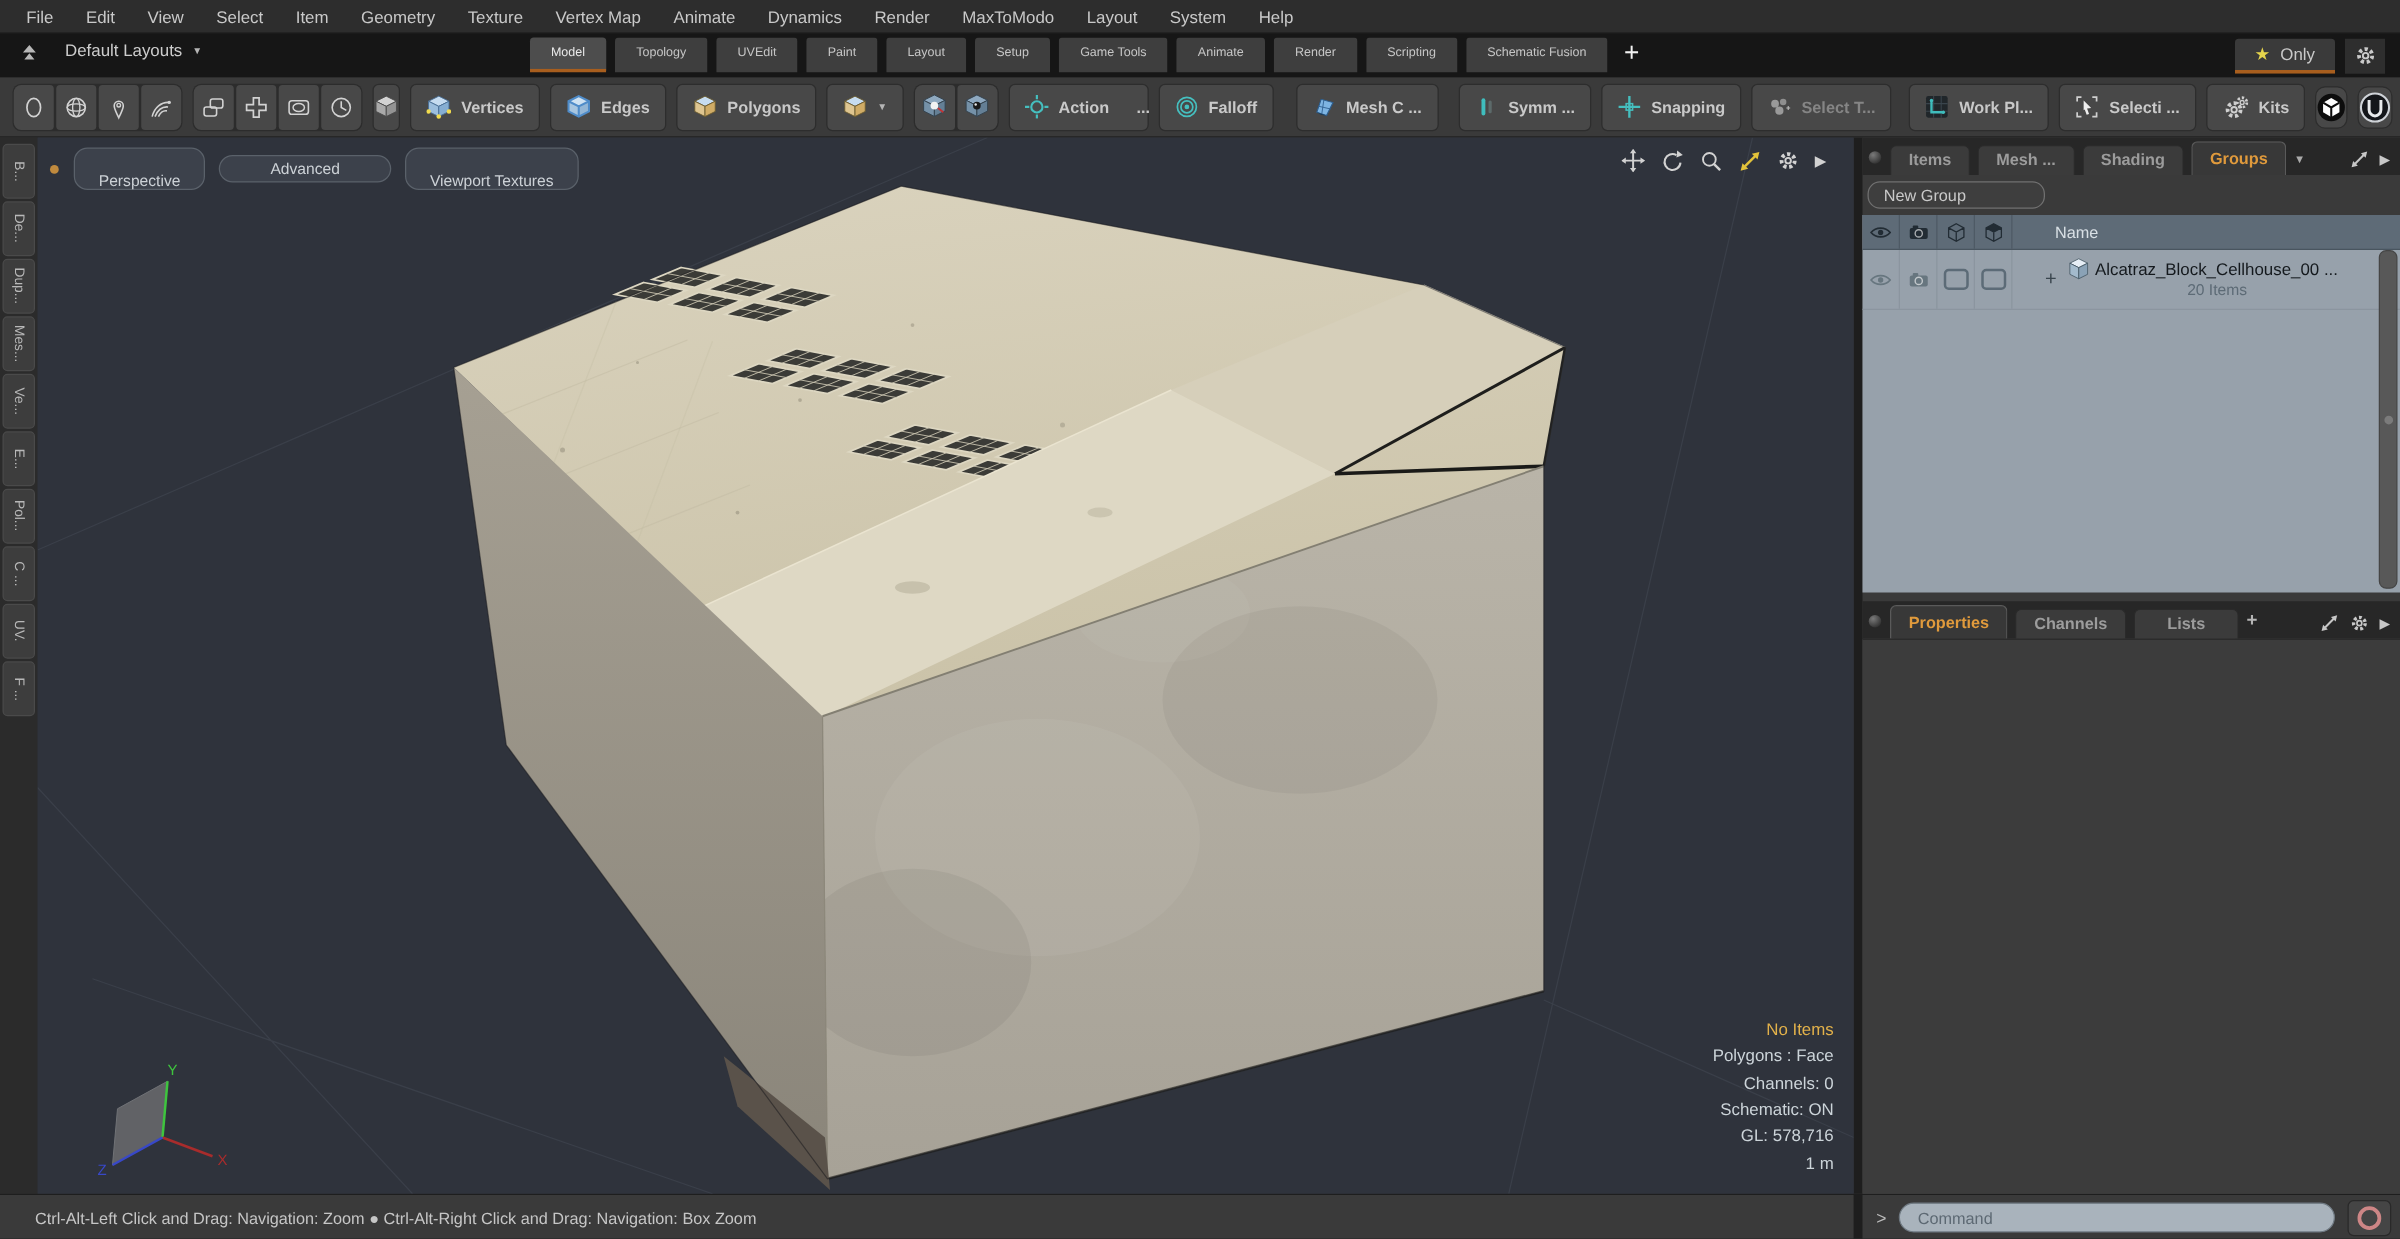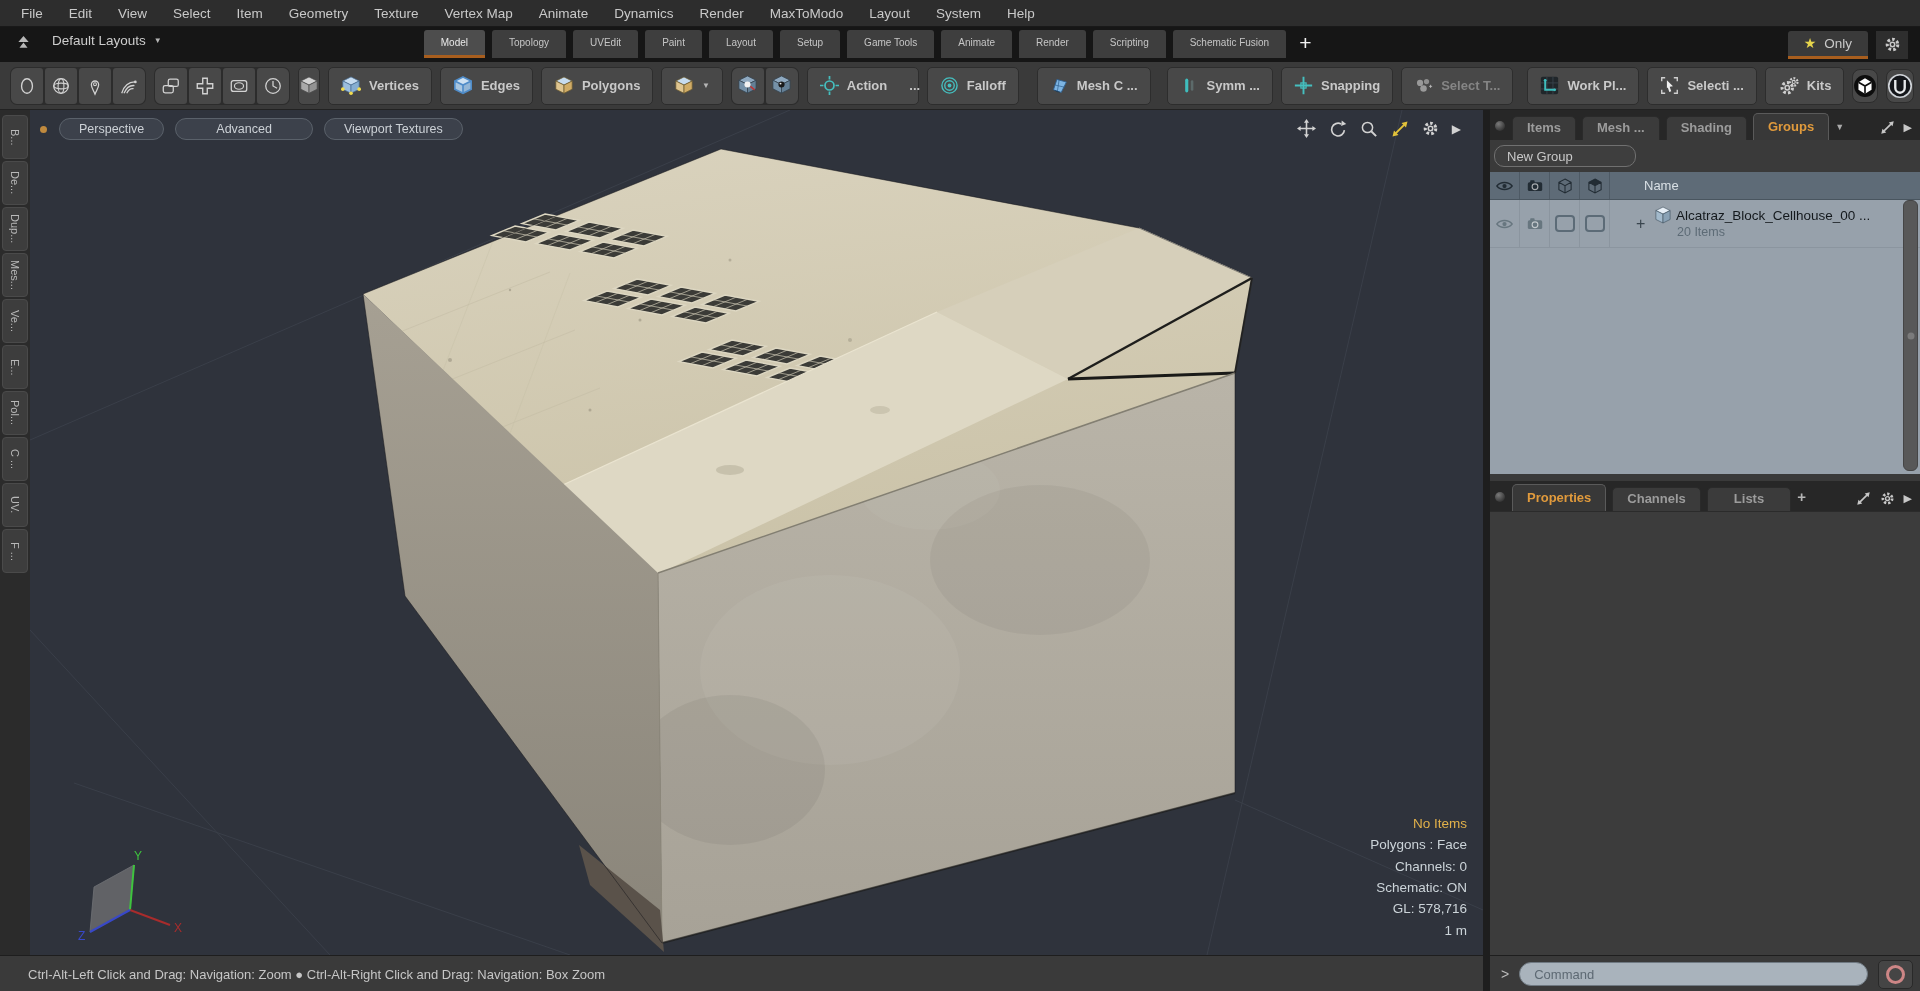--- a/index.html
+++ b/index.html
@@ -48,21 +48,21 @@
   
   .main{display:flex;height:845px;}
   .leftstrip{width:30px;background:#2b2b2b;display:flex;flex-direction:column;padding-top:5px;gap:2px;align-items:center;flex:none;}
   .ls-tab{width:26px;height:44px;background:#3d3d3d;border:1px solid #4a4a4a;border-radius:4px;color:#b8b8b8;
           font-size:11px;writing-mode:vertical-rl;display:flex;align-items:center;justify-content:center;box-sizing:border-box;}
 
   .viewport{flex:1;position:relative;background:#2f333c;overflow:hidden;}
   .vp-canvas{position:absolute;inset:0;width:100%;height:100%;}
   .vp-header{position:absolute;top:8px;left:10px;display:flex;align-items:center;gap:11px;}
   .vp-dot{width:7px;height:7px;border-radius:50%;background:#c08a3e;margin-right:1px;}
-  .vp-pill{height:22px;line-height:20px;padding:0 19px;background:#3c414b;border:1px solid #5a616a;border-radius:11px;
+  .vp-pill{height:22px;line-height:20px;padding:16px 19px;background:#3c414b;border:1px solid #5a616a;border-radius:11px;
            color:#ccd1d6;font-size:12.5px;box-sizing:border-box;white-space:nowrap;}
   .vp-controls{position:absolute;top:9px;right:22px;display:flex;gap:13px;align-items:center;color:#d2d2d2;}
   .vp-controls .play{font-size:12px;color:#d2d2d2;}
   .max{color:#e2c23a;}
   .vp-stats{position:absolute;right:16px;bottom:14px;text-align:right;font-size:13.5px;color:#ccd4d9;line-height:1.58;}
   .vp-stats .hl{color:#e2b14a;}
 
   
   .rightpanel{width:437px;flex:none;box-sizing:border-box;border-left:7px solid #1e1e1e;background:#3a3a3a;
               display:flex;flex-direction:column;}
@@ -80,21 +80,21 @@
   .grouplist{height:302px;background:#97a1ab;position:relative;flex:none;}
   .gl-grid{display:grid;grid-template-columns:30px 30px 30px 30px 1fr;}
   .gl-header{height:27px;background:#5e6b77;border-bottom:1px solid #49555f;}
   .gl-header .cell{display:flex;align-items:center;justify-content:center;color:#222c34;border-right:1px solid #4e5a65;}
   .gl-header .namecell{justify-content:flex-start;padding-left:34px;color:#d9e0e5;font-size:13px;border-right:none;}
   .gl-row{height:47px;border-bottom:1px solid #8b959f;}
   .gl-row .cell{display:flex;align-items:center;justify-content:center;color:#67767f;border-right:1px solid #8b959f;}
   .cb{width:16px;height:13px;border:2px solid #5c6b77;border-radius:4px;background:transparent;}
   .gl-name{display:flex;align-items:center;padding-left:26px;gap:7px;}
   .plus{color:#39454e;font-size:16px;width:12px;line-height:1;}
-  .nm-lines{display:flex;flex-direction:column;line-height:1.3;}
+  .nm-lines{display:flex;flex-direction:column;line-height:1.3;text-align:center;}
   .nm-top{display:flex;align-items:center;gap:5px;color:#14191d;font-size:13.5px;}
   .nm-sub{color:#5d6b76;font-size:12.5px;margin-left:22px;}
   .gl-scroll{position:absolute;top:28px;right:2px;width:13px;bottom:3px;background:#585858;border-radius:6px;border:1px solid #454545;}
   .gl-scroll .dot{position:absolute;left:50%;top:50%;transform:translate(-50%,-50%);width:7px;height:7px;border-radius:50%;background:#7b7b7b;}
   .rp-lower{margin-top:7px;}
   .rp-props{flex:1;background:#3c3c3c;border-top:1px solid #2b2b2b;}
 
   
   .bottombar{height:36px;display:flex;border-top:1px solid #1e1e1e;}
   .statusbar{flex:1;background:#3a3a3a;display:flex;align-items:center;padding-left:28px;color:#c6c6c6;font-size:13px;}

